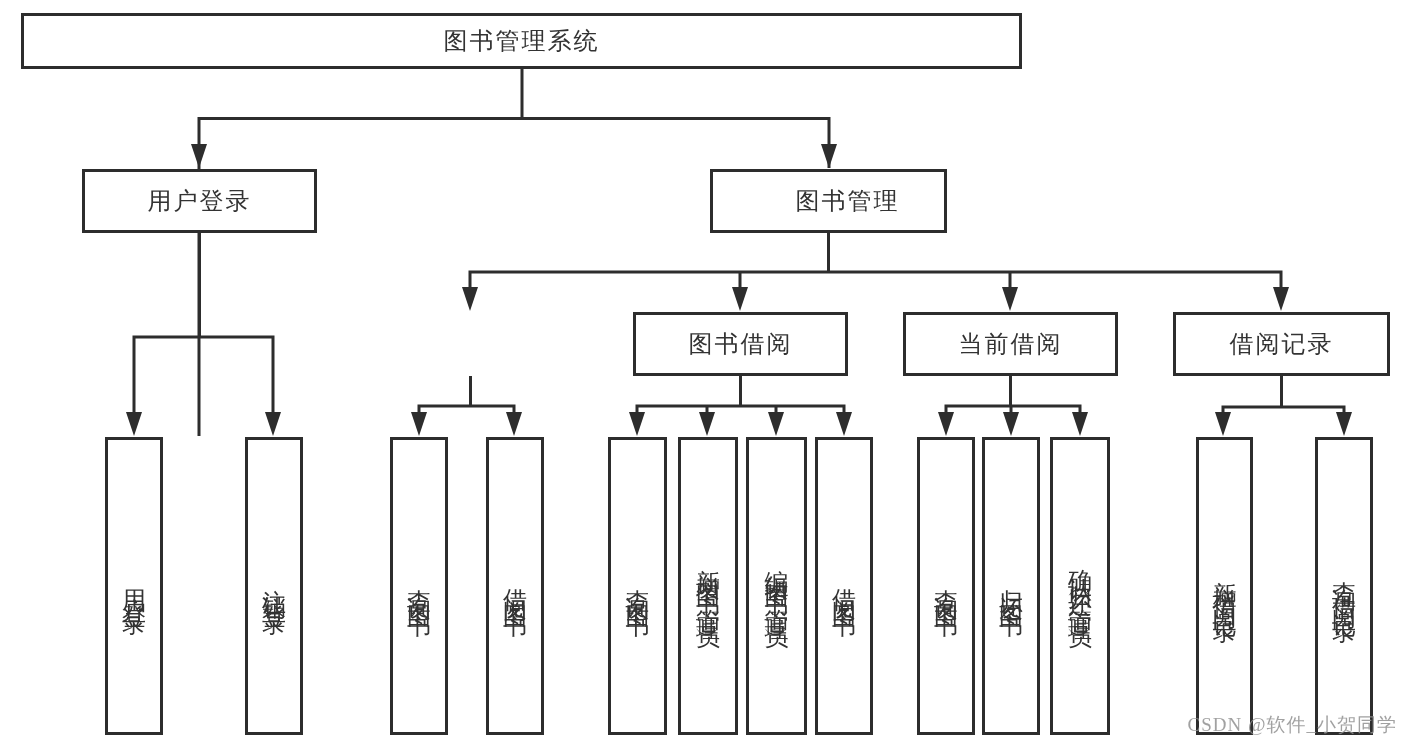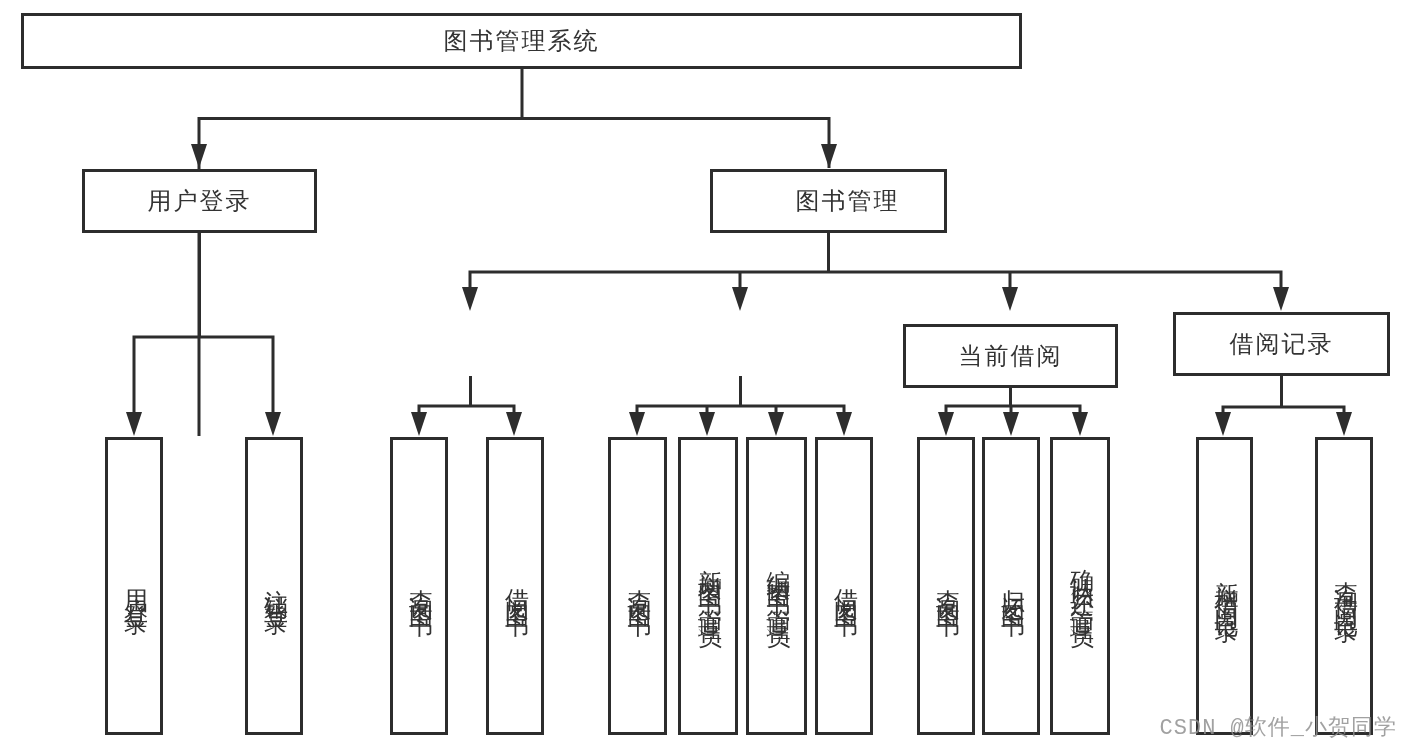--- a/index.html
+++ b/index.html
@@ -1,18 +1,18 @@
 <!DOCTYPE html>
 <html><head>
 <meta charset="utf-8">
 <style>
   html,body{margin:0;padding:0;background:#ffffff;}
   .stage{
     position:relative;width:1405px;height:747px;background:#ffffff;overflow:hidden;
-    font-family:Liberation Mono, monospace;
+    font-family:Liberation Serif, serif;
   }
   .wires{position:absolute;left:0;top:0;z-index:1;}
   .node{
     position:absolute;box-sizing:border-box;background:#ffffff;
     border:3px solid #2d2d2d;display:flex;align-items:center;justify-content:center;
     z-index:2;
   }
   .node .lbl{
     color:#333333;font-size:24px;letter-spacing:2px;white-space:nowrap;
   }
@@ -21,40 +21,40 @@
     font-size:24px;letter-spacing:8px;line-height:1;
   }
   
   .n-root{left:21px;top:13px;width:1001px;height:56px;}
   
   .n-l2a{left:82px;top:169px;width:235px;height:64px;}
   .n-l2b{left:710px;top:169px;width:237px;height:64px;padding-left:38px;}
   
   .n-l3a{left:363px;top:312px;width:215px;height:64px;}
   .n-l3b{left:633px;top:312px;width:215px;height:64px;}
-  .n-l3c{left:903px;top:312px;width:215px;height:64px;margin-top:12px;}
+  .n-l3c{left:903px;top:312px;width:215px;height:64px;}
   .n-l3d{left:1173px;top:312px;width:217px;height:64px;}
   
   .leaf{top:437px;height:298px;}
   .n-f1{left:105px;width:58px;}
   .n-f2{left:245px;width:58px;}
   .n-f3{left:390px;width:58px;}
   .n-f4{left:486px;width:58px;}
   .n-f5{left:608px;width:59px;}
   .n-f6{left:678px;width:60px;}
   .n-f7{left:746px;width:61px;}
   .n-f8{left:815px;width:58px;}
   .n-f9{left:917px;width:58px;}
   .n-f10{left:982px;width:58px;}
   .n-f11{left:1050px;width:60px;}
   .n-f12{left:1196px;width:57px;}
   .n-f13{left:1315px;width:58px;}
   .watermark{
     position:absolute;right:8px;top:712px;z-index:3;
-    color:rgba(145,145,145,0.85);font-size:22px;letter-spacing:1px;white-space:nowrap;
+    color:rgba(145,145,145,0.85);font-size:19px;letter-spacing:1px;white-space:nowrap;
   }
 </style>
 </head>
 <body>
 
 <div class="stage">
 
   <svg class="wires" width="1405" height="747" viewBox="0 0 1405 747" aria-hidden="true">
     <path fill="none" stroke="#2d2d2d" stroke-width="3" d="
       M522 69 V120
@@ -117,20 +117,23 @@
     <span class="lbl">图书管理系统</span>
   </div>
 
   <div class="node n-l2a">
     <span class="lbl">用户登录</span>
   </div>
   <div class="node n-l2b">
     <span class="lbl">图书管理</span>
   </div>
 
+  <div class="node n-l3b">
+    <span class="lbl">图书借阅</span>
+  </div>
   <div class="node n-l3c">
     <span class="lbl">当前借阅</span>
   </div>
   <div class="node n-l3d">
     <span class="lbl">借阅记录</span>
   </div>
 
   <div class="node leaf n-f1">
     <span class="lbl">用户登录</span>
   </div>

